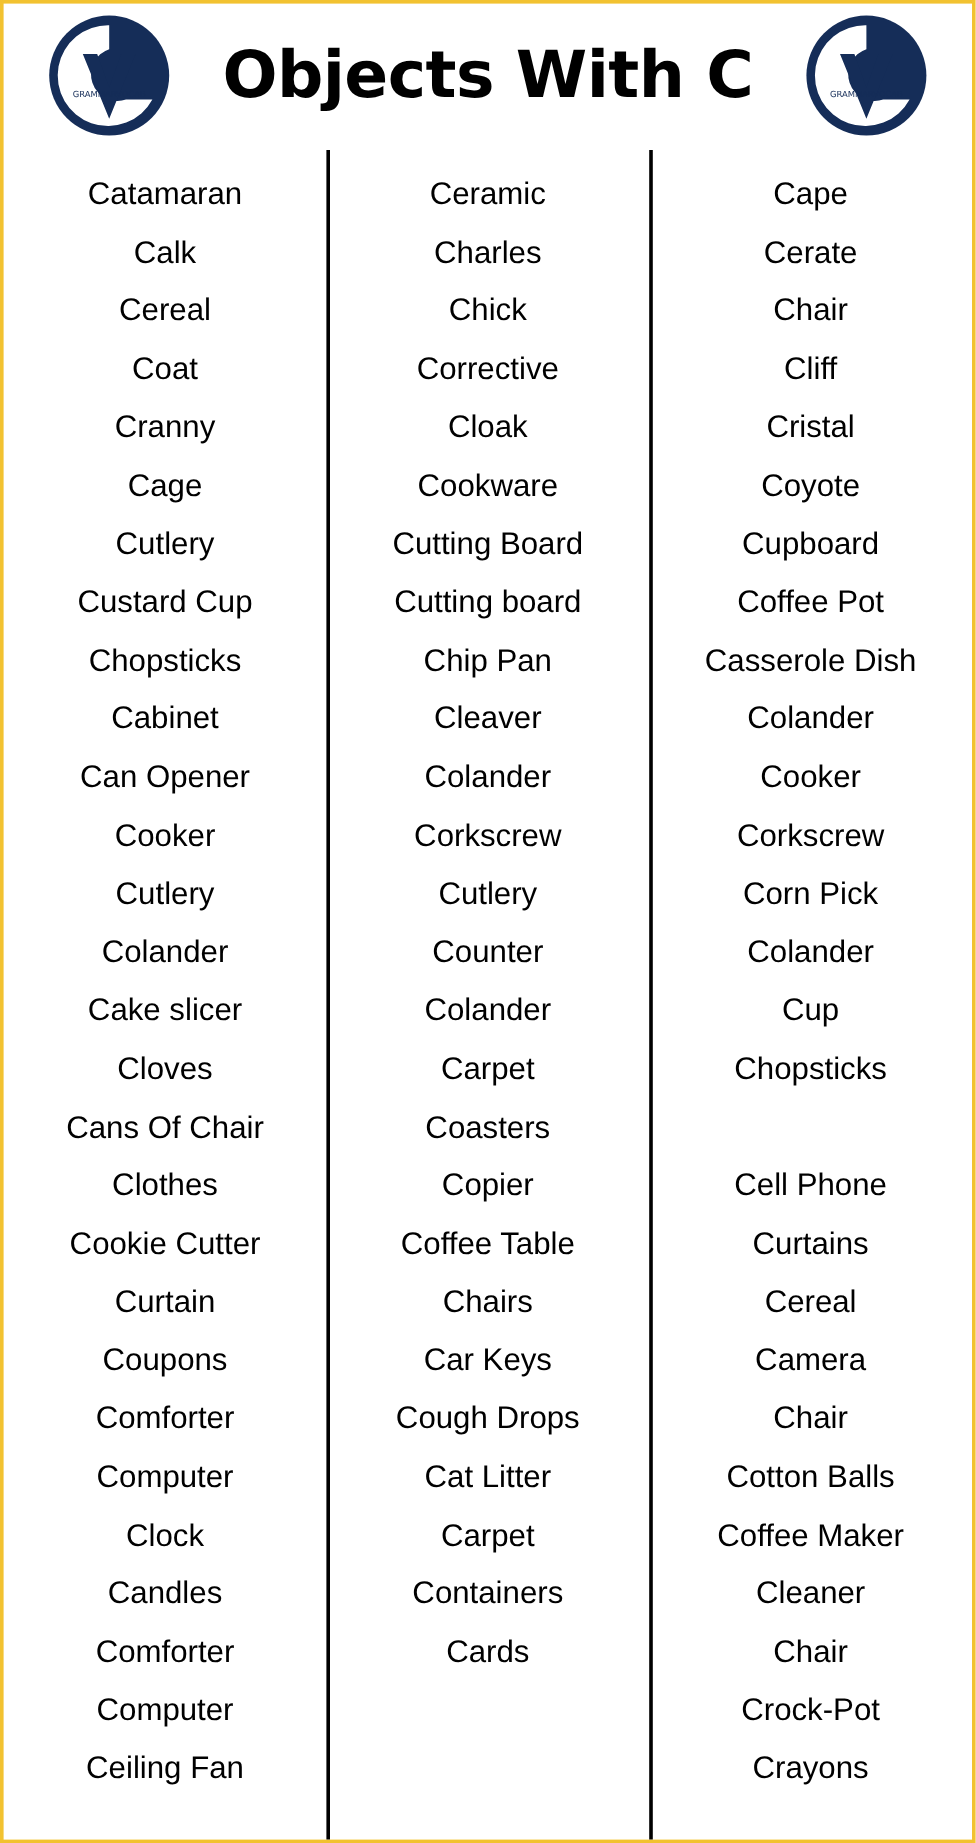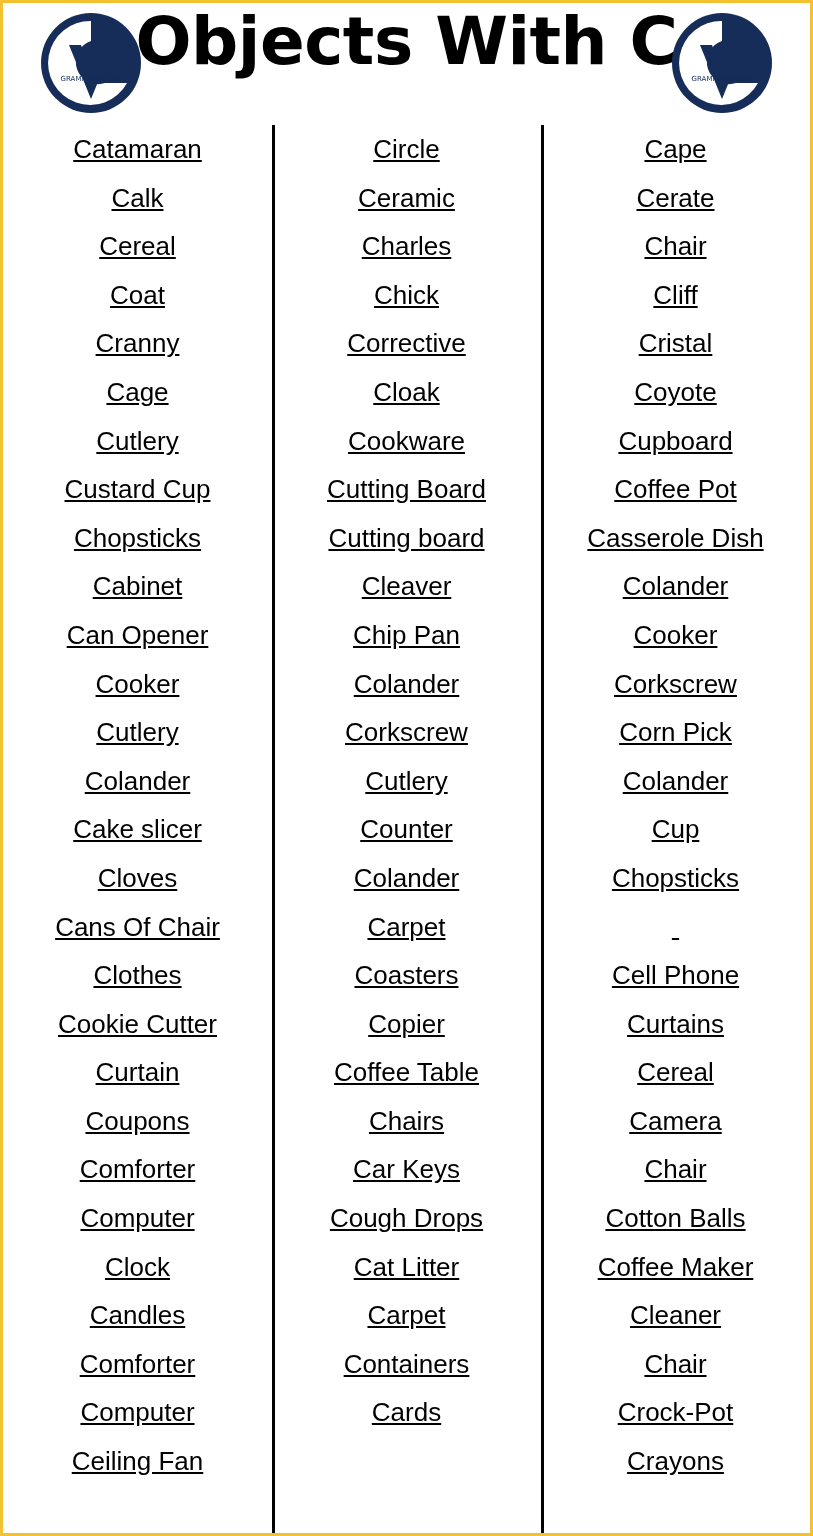--- a/index.html
+++ b/index.html
@@ -20,27 +20,27 @@
     height: 1536px;
     border: 3px solid #f2c230;
     background: #ffffff;
     overflow: hidden;
   }
   
   .header {
     position: relative;
     height: 118px;
     display: flex;
-    align-items: flex-start;
+    align-items: center;
     justify-content: center;
   }
   .title {
     font-family: "DejaVu Sans", sans-serif;
     font-weight: bold;
-    font-size: 66px;
+    font-size: 54px;
     letter-spacing: -0.5px;
     color: #000000;
     white-space: nowrap;
   }
   .logo {
     position: absolute;
     top: 8px;
     width: 104px;
     height: 104px;
   }
@@ -63,23 +63,22 @@
     content: "";
     position: absolute;
     left: 0;
     top: 0;
     bottom: -8px;
     width: 3px;
     background: #000000;
   }
   .col ul {
     list-style: none;
-    margin: 0;
+    margin: 12px;
     padding: 0;
-    text-decoration: underline;
   }
   .col li {
     text-align: center;
     font-size: 26px;
     line-height: 48.6px;
     color: #000000;
     white-space: nowrap;
     font-family: "Liberation Sans", sans-serif;
   }
   .col li.blank {
@@ -143,31 +142,30 @@
           <li>Computer</li>
           <li>Clock</li>
           <li>Candles</li>
           <li>Comforter</li>
           <li>Computer</li>
           <li>Ceiling Fan</li>
         </ul>
     </div>
     <div class="col">
       <ul id="list-1">
-          <li>Circle</li>
           <li>Ceramic</li>
           <li>Charles</li>
           <li>Chick</li>
           <li>Corrective</li>
           <li>Cloak</li>
           <li>Cookware</li>
           <li>Cutting Board</li>
           <li>Cutting board</li>
+          <li>Chip Pan</li>
           <li>Cleaver</li>
-          <li>Chip Pan</li>
           <li>Colander</li>
           <li>Corkscrew</li>
           <li>Cutlery</li>
           <li>Counter</li>
           <li>Colander</li>
           <li>Carpet</li>
           <li>Coasters</li>
           <li>Copier</li>
           <li>Coffee Table</li>
           <li>Chairs</li>

